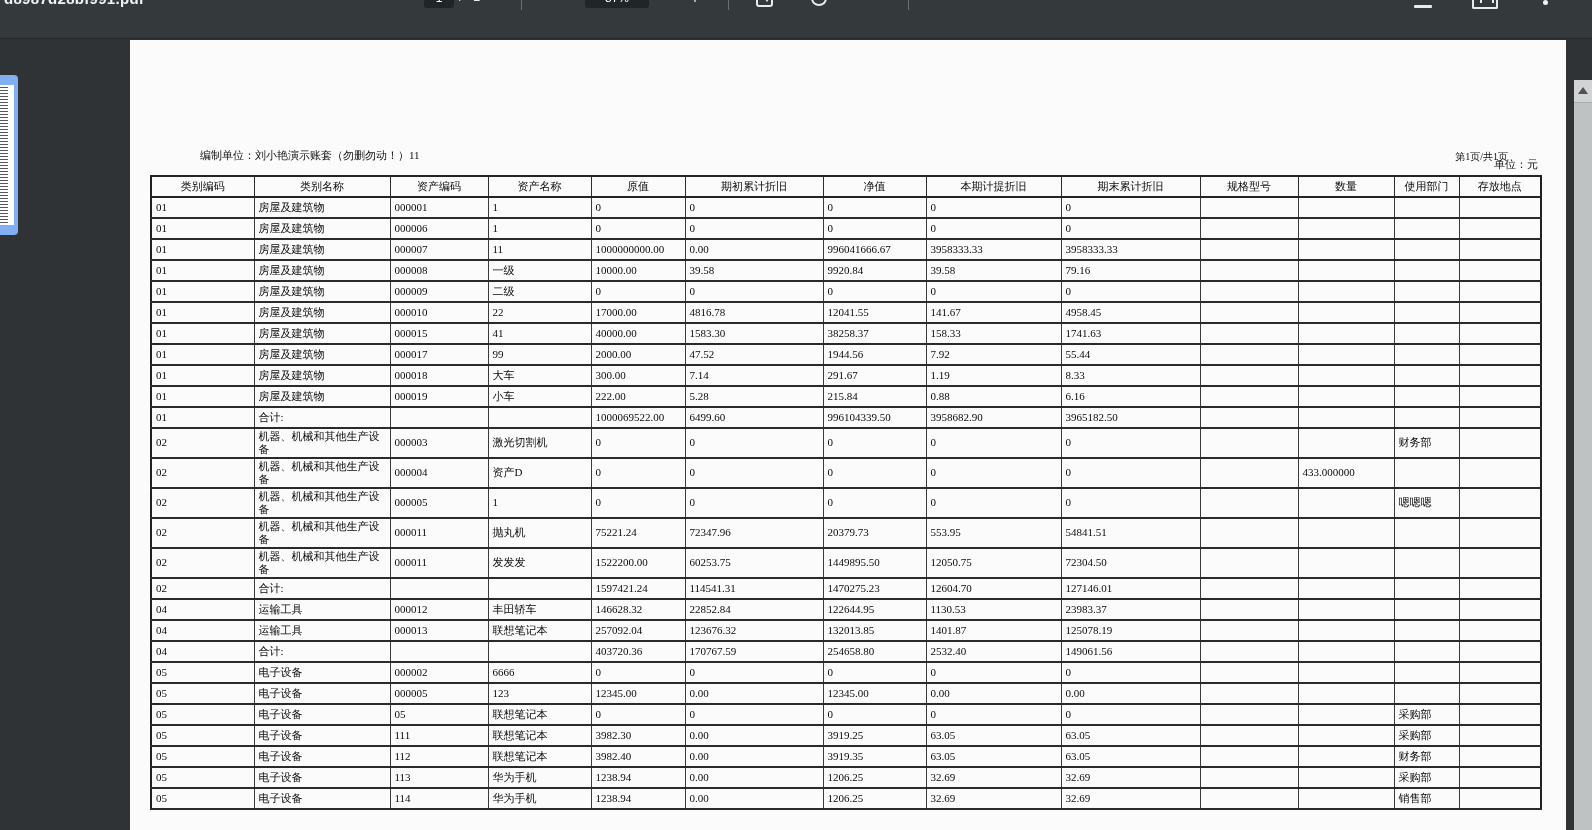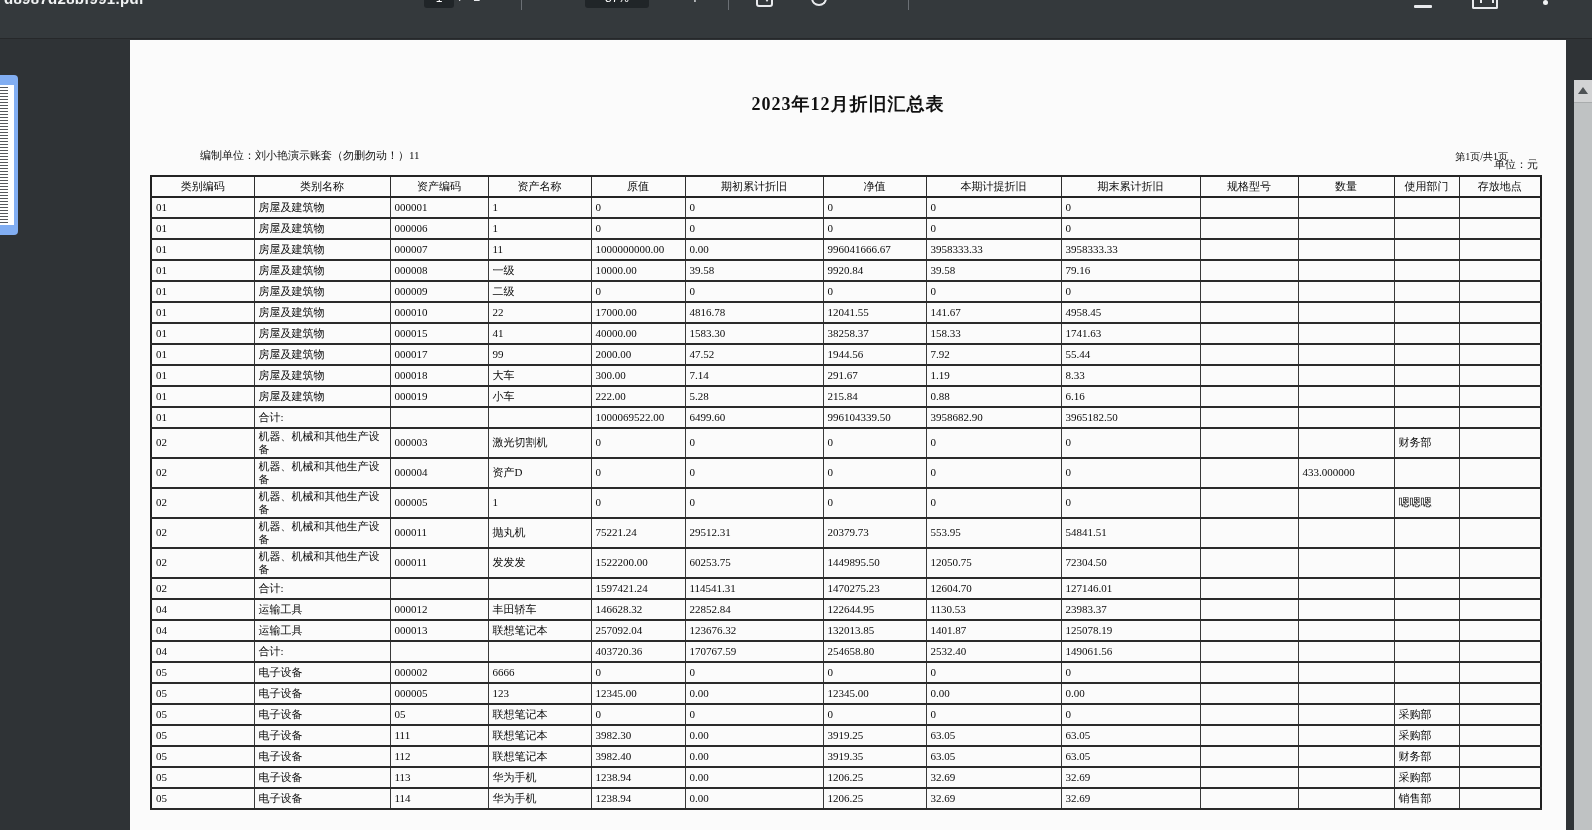--- a/index.html
+++ b/index.html
@@ -98,21 +98,20 @@
   <div class="dots-icon"></div>
 </div>
 
 <div class="viewer">
 
   <div class="thumb-sel">
     <div class="thumb-page"></div>
   </div>
 
   <div class="page">
-    <div class="doc-title">2023年12月折旧汇总表</div>
     <div class="doc-pageinfo">第1页/共1页</div>
     <div class="doc-prepared">编制单位：刘小艳演示账套（勿删勿动！）11</div>
     <div class="doc-unit">单位：元</div>
 
     <div class="tbl-wrap">
       <table>
         <colgroup id="cols">
             <col style="width: 103px;">
             <col style="width: 136px;">
             <col style="width: 98px;">
@@ -354,21 +353,21 @@
               <td></td>
               <td>嗯嗯嗯</td>
               <td></td>
             </tr>
             <tr>
               <td>02</td>
               <td>机器、机械和其他生产设备</td>
               <td>000011</td>
               <td>抛丸机</td>
               <td>75221.24</td>
-              <td>29512.31</td>
+              <td>72347.96</td>
               <td>20379.73</td>
               <td>553.95</td>
               <td>54841.51</td>
               <td></td>
               <td></td>
               <td></td>
               <td></td>
             </tr>
             <tr>
               <td>02</td>

